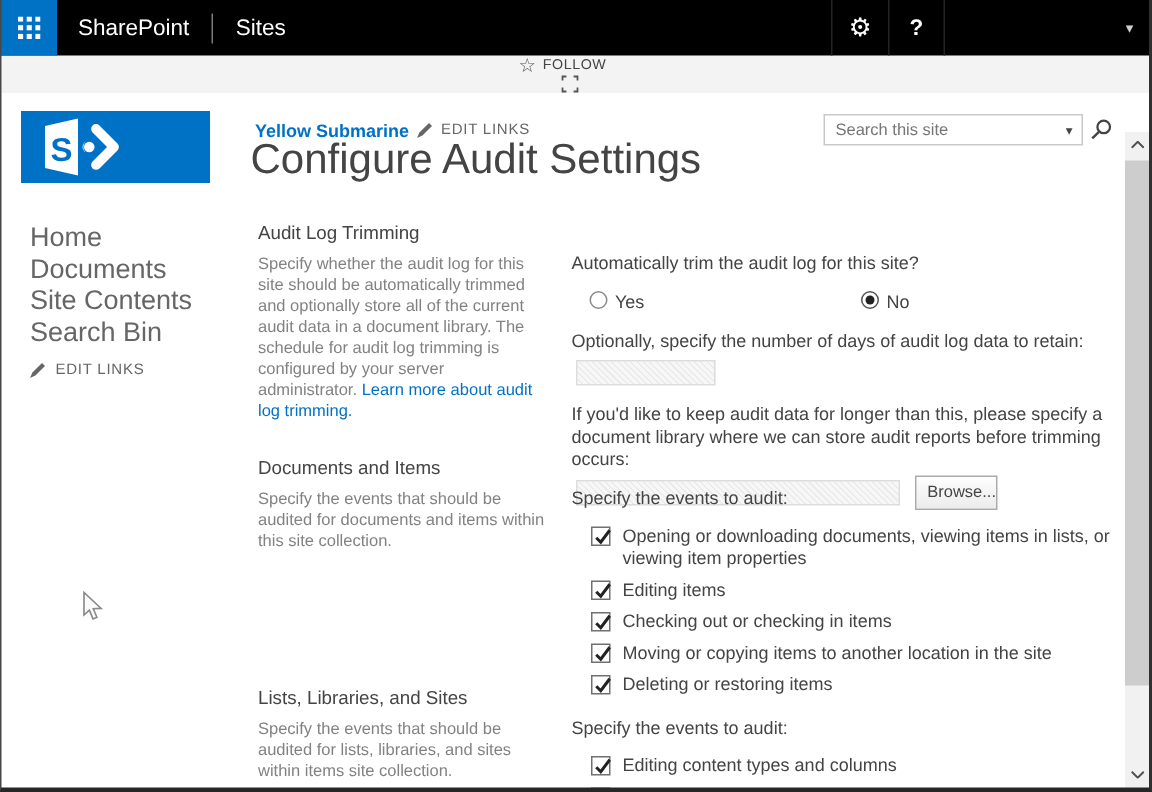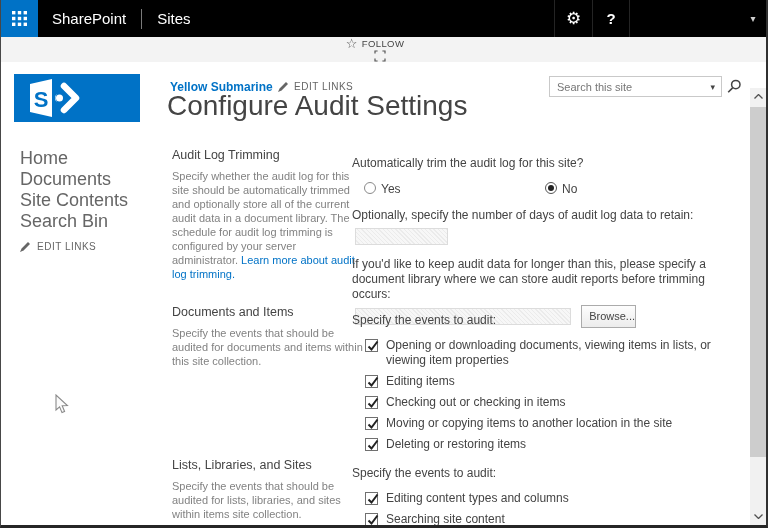--- a/index.html
+++ b/index.html
@@ -43,21 +43,21 @@
   .search-mag { position:absolute; left:727px; top:79px; }
 
   
   .sidebar { position:absolute; left:20px; top:148px; width:130px; }
   .nav-item { font-size:18px; color:#666; line-height:21px; cursor:pointer; }
   .editlinks-side { position:absolute; left:20px; top:241px; display:flex; align-items:center; gap:6px; font-size:10px; color:#666; letter-spacing:0.5px; }
 
   
   .section { position:absolute; left:0; right:0; }
   .desc-col { position:absolute; left:172px; width:191px; }
-  .form-col { position:absolute; left:352px; width:376px; }
+  .form-col { position:absolute; left:381px; width:376px;margin-top:12px; }
   .sec-heading { font-size:12.5px; color:#444; margin-bottom:7px; }
   .sec-desc { font-size:11px; line-height:14px; color:#828282; }
   .inline-link { color:#0072c6; }
   .form-text { font-size:12px; color:#444; line-height:15px; }
   .radio-row { display:flex; align-items:center; margin:11px 0 12px 12px; }
   .radio-opt { display:flex; gap:5px; font-size:12px; color:#444; }
   .radio-opt.yes { width:181px; }
   .radio-circle { width:12px; height:12px; border:1px solid #8a8a8a; border-radius:50%; background:#fff; position:relative; }
   .radio-circle.sel { border-color:#555; }
   .radio-circle.sel::after { content:""; position:absolute; left:2px; top:2px; width:6px; height:6px; border-radius:50%; background:#222; }

